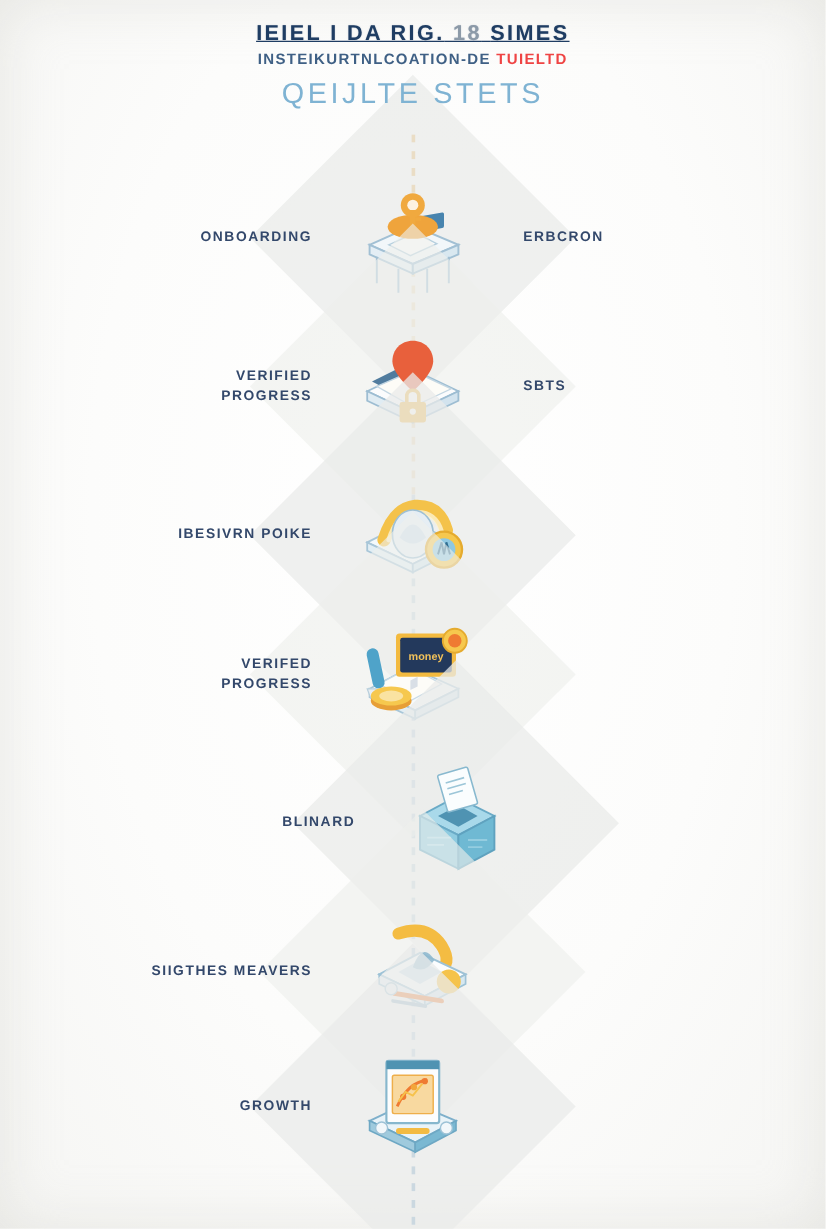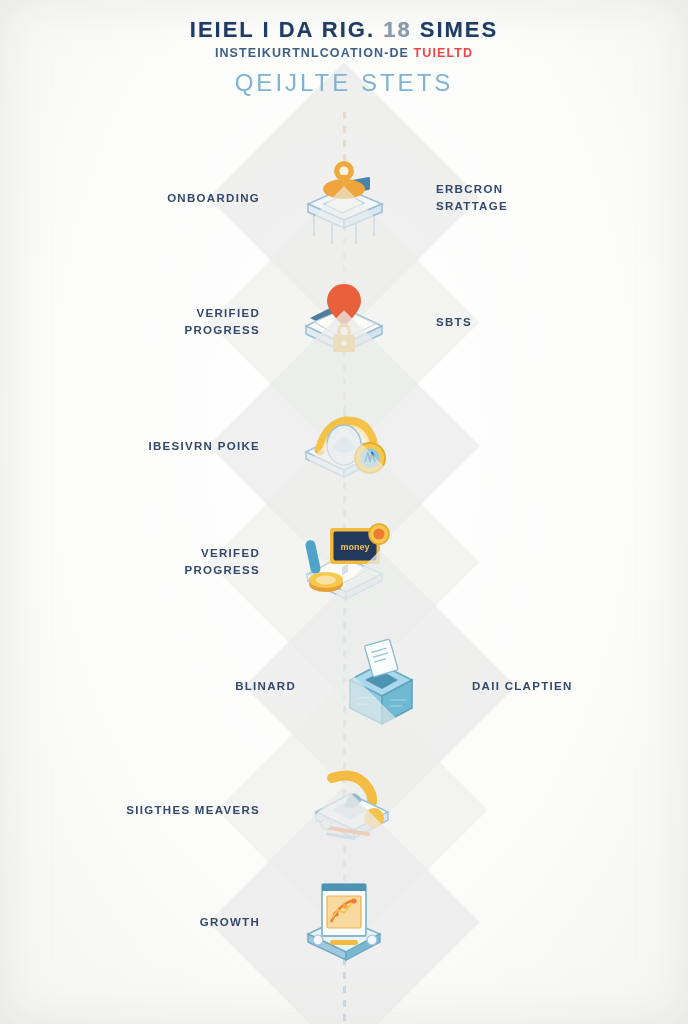--- a/index.html
+++ b/index.html
@@ -34,26 +34,27 @@
   
   .header {
     position: absolute;
     top: 18px;
     left: 0;
     width: 688px;
     text-align: center;
     z-index: 6;
   }
   .title-main {
-    font-size: 22px;
+    font-size: 18px;
     font-weight: bold;
     letter-spacing: 2.0px;
     color: #1f3d63;
     line-height: 1.1;
     text-shadow: 0 0 1px rgba(31,61,99,0.35);
+    text-decoration: underline;
   }
   .title-main .accent-gray { color: #8c9aa8; }
   .subtitle-row {
     margin-top: 4px;
     font-size: 12.5px;
     font-weight: bold;
     letter-spacing: 1.1px;
     color: #4a6party;
     color: #3f6085;
   }
@@ -189,21 +190,20 @@
   <div class="spine-seg spine-b"></div>
 </div>
 
 <div class="row row-1">
   <div class="diamond"></div>
   <div class="label-left">
     <div>ONBOARDING</div>
   </div>
   <div class="label-right">
     <div>ERBCRON</div>
-    <div>SRATTAGE</div>
   </div>
   <div class="icon-slot">
     <svg viewBox="0 0 120 100">
       <g stroke="#9dbdd2" stroke-width="1.6" fill="#f2f7fa" opacity="0.95">
         <path d="M24 56 L60 40 L98 56 L60 72 Z"></path>
         <path d="M24 56 L24 64 L60 80 L60 72 Z" fill="#e3eef5"></path>
         <path d="M98 56 L98 64 L60 80 L60 72 Z" fill="#d7e7f0"></path>
         <path d="M30 66 L30 88 M90 66 L90 88 M48 76 L48 96 M72 76 L72 96"></path>
       </g>
       <path d="M40 56 L62 46 L80 55 L58 65 Z" fill="#fbfcfd" stroke="#b6cfde" stroke-width="1.2"></path>
@@ -302,23 +302,20 @@
       <circle cx="95" cy="22" r="10" fill="#f6c84e" stroke="#e5ab2f" stroke-width="1.6"></circle>
       <circle cx="95" cy="22" r="5.6" fill="#ef7b32"></circle>
     </svg>
   </div>
 </div>
 
 <div class="row row-5">
   <div class="diamond"></div>
   <div class="label-left">
     <div>BLINARD</div>
-  </div>
-  <div class="label-right">
-    <div>DAII CLAPTIEN</div>
   </div>
   <div class="icon-slot">
     <svg viewBox="0 0 120 100">
       <path d="M30 44 L60 28 L92 44 L62 60 Z" fill="#a9d9ea" stroke="#6aaac6" stroke-width="1.6"></path>
       <path d="M30 44 L30 72 L62 88 L62 60 Z" fill="#8ecbe0" stroke="#6aaac6" stroke-width="1.6"></path>
       <path d="M92 44 L92 72 L62 88 L62 60 Z" fill="#6fb9d3" stroke="#5fa2bf" stroke-width="1.6"></path>
       <path d="M45 44 L62 35 L78 44 L62 53 Z" fill="#4f93b2"></path>
       <g transform="rotate(-16 62 28)">
         <rect x="50" y="6" width="26" height="32" rx="1.5" fill="#fafdfe" stroke="#88b9cf" stroke-width="1.3"></rect>
         <path d="M55 14 H71 M55 19 H71 M55 24 H67" stroke="#9cc6d8" stroke-width="1.4"></path>

